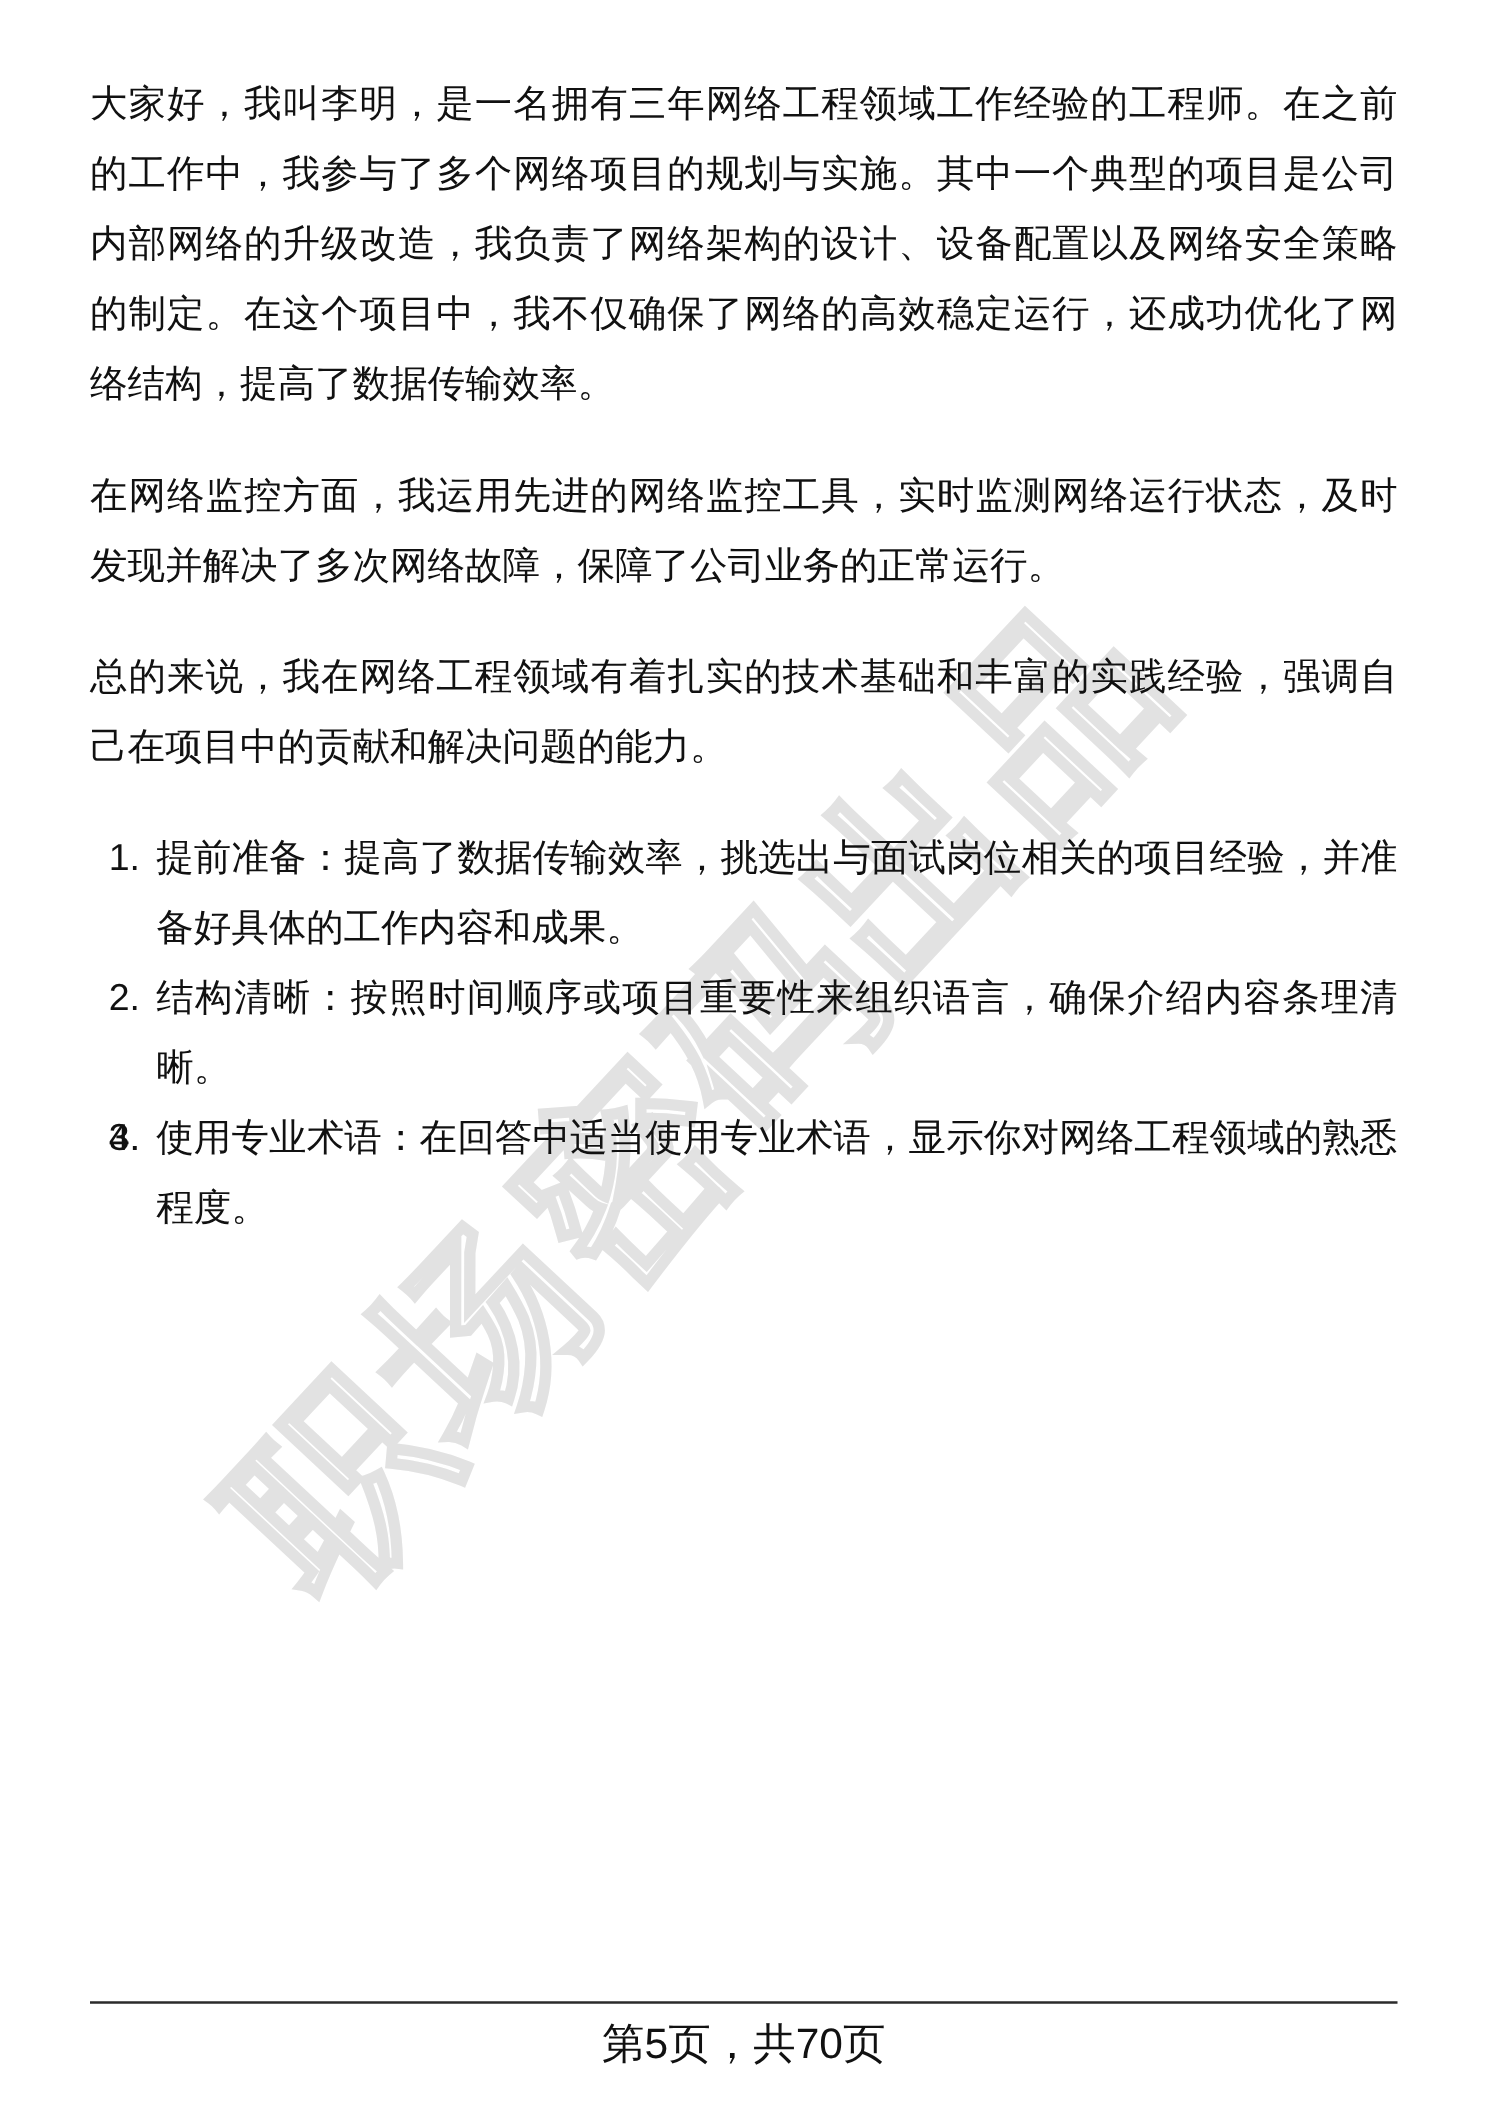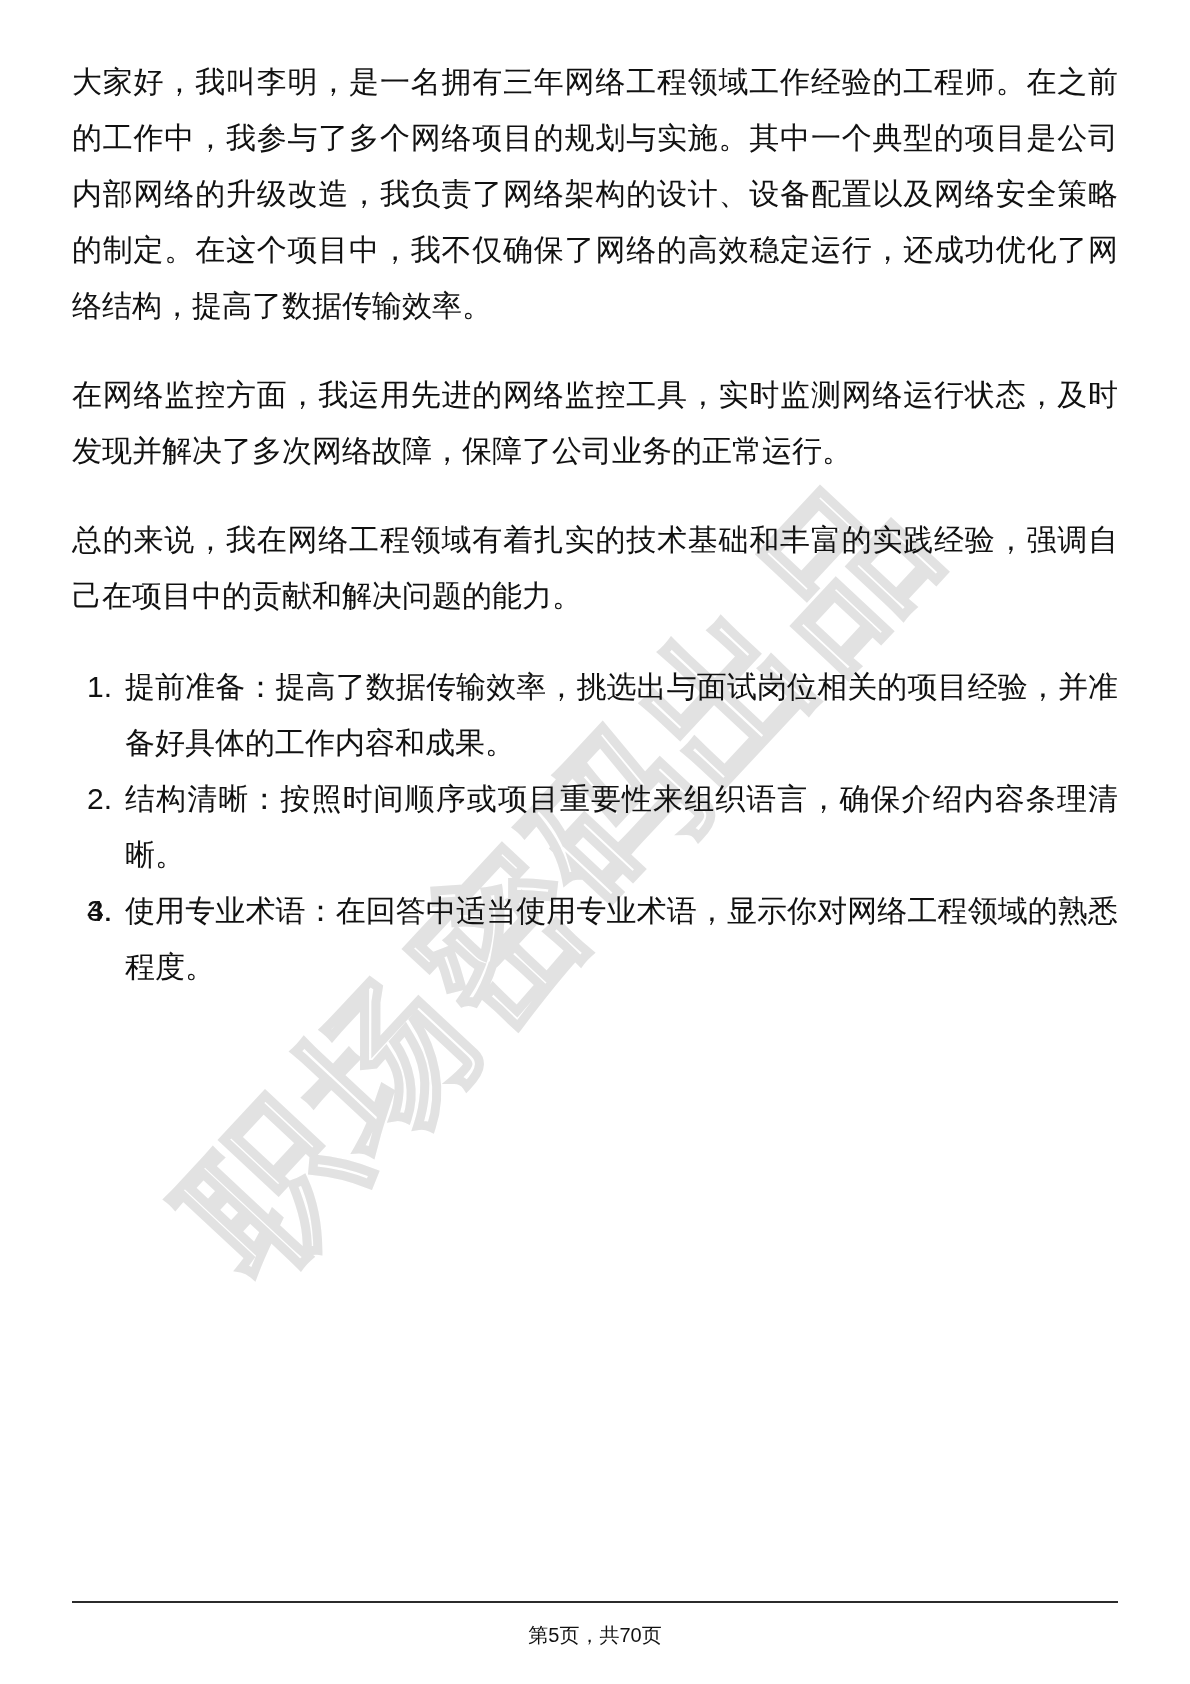--- a/index.html
+++ b/index.html
@@ -39,21 +39,20 @@
   .content {
     position: relative;
     z-index: 1;
     padding: 56px 72px 0 72px;
     font-size: 30px;
     line-height: 56px;
     text-align: justify;
   }
   .content p {
     margin: 0 0 33px 0;
-    font-family: Liberation Mono, monospace;
   }
   ol.tips-list {
     list-style: none;
     margin: 0 0 33px 0;
     padding: 0;
   }
   ol.tips-list li {
     position: relative;
     padding-left: 53px;
     margin: 0;
@@ -72,21 +71,21 @@
     height: 0;
     border-top: 2px solid #2b2b2b;
     z-index: 1;
   }
   .footer {
     position: absolute;
     left: 0;
     right: 0;
     top: 1615px;
     text-align: center;
-    font-size: 20px;
+    font-size: 34px;
     line-height: 40px;
     color: #111111;
     z-index: 1;
   }
 </style>
 </head>
 <body>
 
 <div class="page">
 

